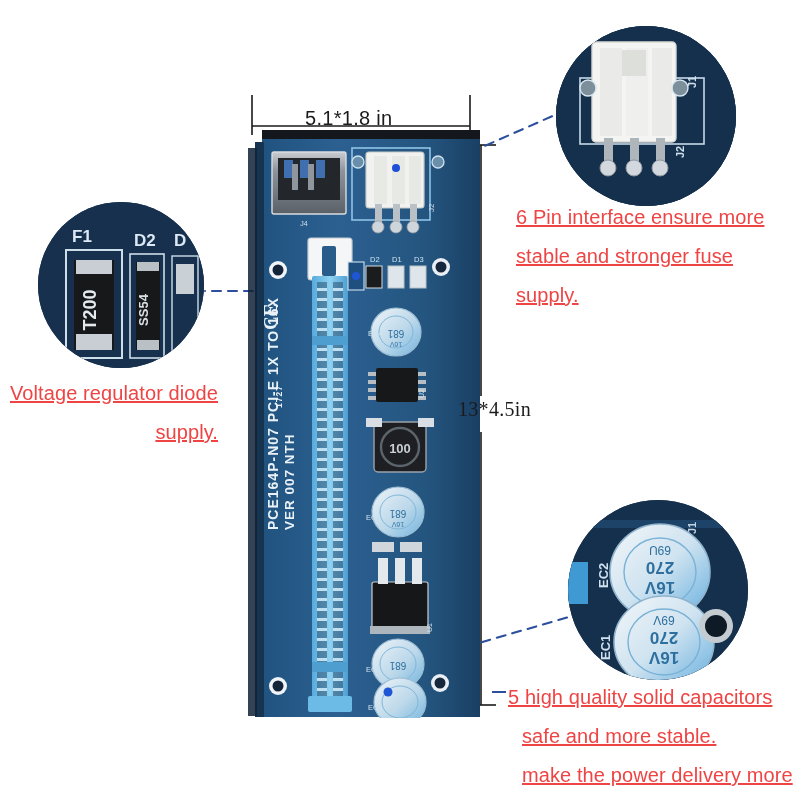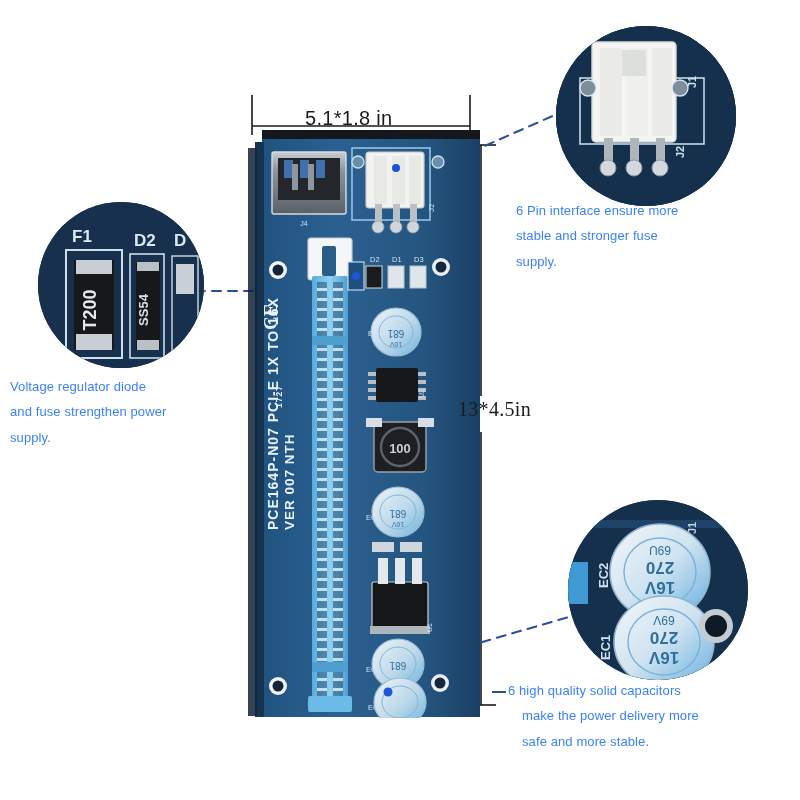--- a/index.html
+++ b/index.html
@@ -18,24 +18,25 @@
   #stage {
     position: absolute;
     left: 0; top: 0;
     width: 800px; height: 800px;
   }
   .abs { position: absolute; }
 
   
   .callout-text {
     position: absolute;
-    font-size: 13px;
+    font-size: 20px;
     line-height: 1.95;
-    color: #3b82f6;
+    color: #ef4444;
     letter-spacing: 0.1px;
+    text-decoration: underline;
   }
   .callout-text div { white-space: nowrap; }
 
   
   .dim-label {
     position: absolute;
     font-size: 20px;
     color: #1b1b1b;
     letter-spacing: 0.3px;
   }
@@ -455,25 +456,24 @@
   <div class="dim-label" style="left:458px; top:398px;font-family:Liberation Serif, serif;">
     <span>13*4.5in</span>
   </div>
 
   <div class="callout-text" style="left:516px; top:198px;">
     <div>6 Pin interface ensure more</div>
     <div>stable and stronger fuse</div>
     <div>supply.</div>
   </div>
 
-  <div class="callout-text" style="left:10px; top:374px;">
+  <div class="callout-text" style="left:10px; top:374px;text-align:right;">
     <div>Voltage regulator diode</div>
-    <div>and fuse strengthen power</div>
     <div> supply.</div>
   </div>
 
   <div class="callout-text" style="left:508px; top:678px;">
-    <div>6 high quality solid capacitors</div>
+    <div>5 high quality solid capacitors</div>
+    <div style="padding-left:14px">safe and more stable.</div>
     <div style="padding-left:14px">make the power delivery more</div>
-    <div style="padding-left:14px">safe and more stable.</div>
   </div>
 
 </div>
 
 </body></html>

